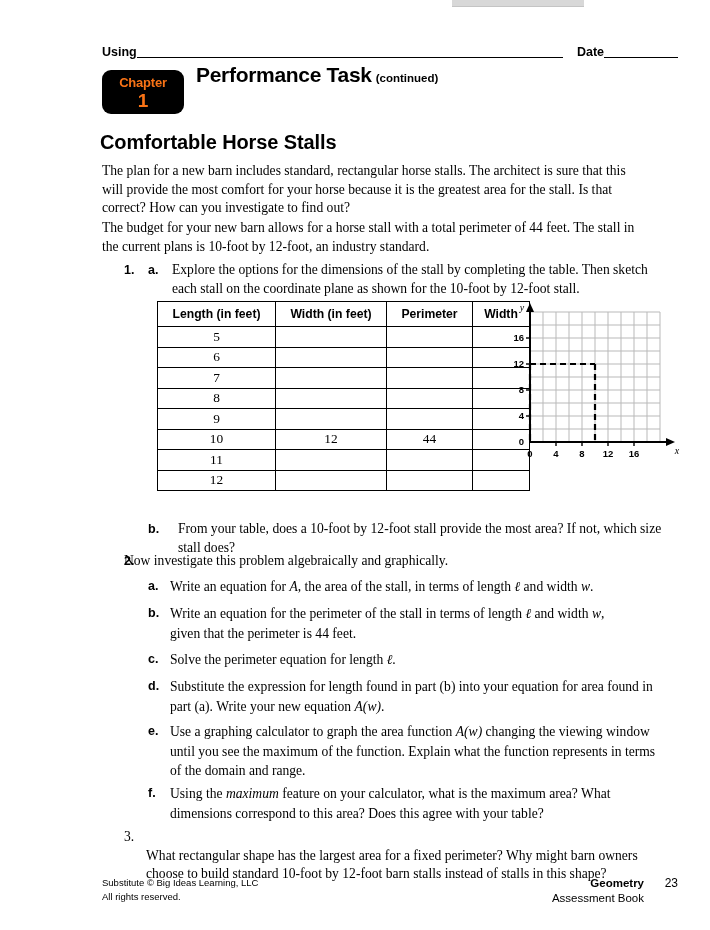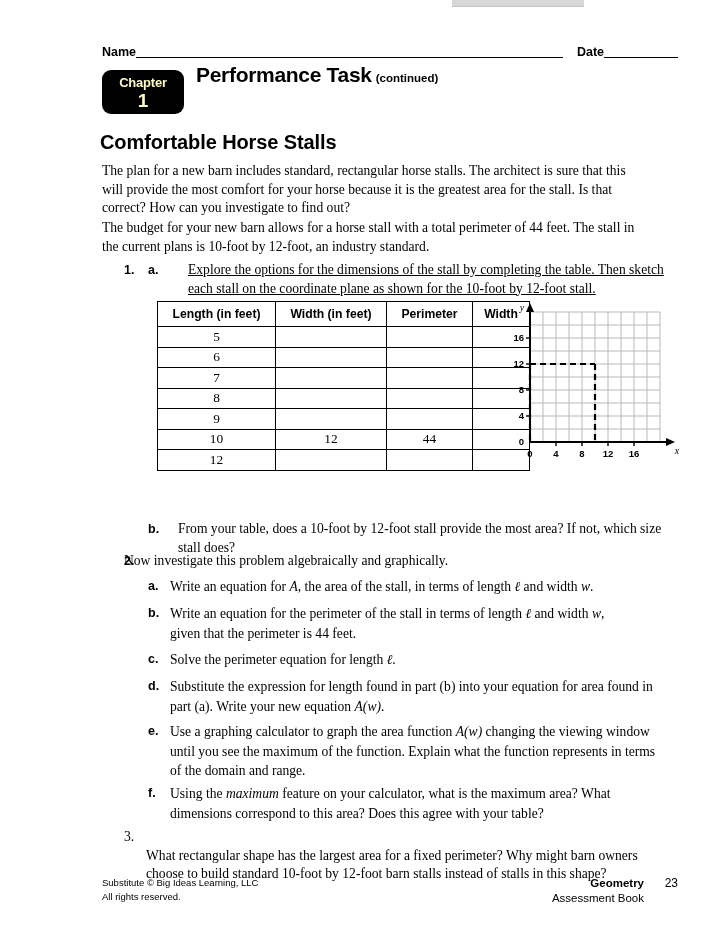--- a/index.html
+++ b/index.html
@@ -60,21 +60,21 @@
 
   
   .chapter-badge {
     position: absolute;
     left: 102px;
     top: 70px;
     width: 82px;
     height: 44px;
     background: #000;
     border-radius: 9px;
-    color: #fef9c3;
+    color: #f97316;
     font-family: "Liberation Sans", sans-serif;
     text-align: center;
   }
   .chapter-word {
     font-size: 13px;
     font-weight: bold;
     line-height: 15px;
     padding-top: 5px;
     letter-spacing: -0.2px;
   }
@@ -140,21 +140,21 @@
     top: 0;
     font-family: "Liberation Sans", sans-serif;
     font-size: 12.5px;
     font-weight: bold;
   }
   .item .txt { display: block; }
 
   
   #item1a { left: 124px; top: 261px; width: 552px; }
   #item1a .ltr { left: 24px; }
-  #item1a .txt { margin-left: 64px; text-decoration: underline; }
+  #item1a .txt { margin-left: 48px; }
 
   
   #item1b { left: 148px; top: 520px; width: 528px; }
   #item1b .ltr { left: 0px; }
   #item1b .txt { margin-left: 30px; }
 
   
   #item2 { left: 124px; top: 552px; width: 552px; }
   #item2 .num { left: 0px; }
   #item2 .txt { }
@@ -258,21 +258,21 @@
   }
 </style>
 </head>
 <body>
 
 <div class="top-strip"></div>
 
 <div class="page">
 
   <div class="namedate">
-    <span class="nd-label">Name</span>
+    <span class="nd-label">Using</span>
     <span class="nd-rule"></span>
     <span class="nd-gap"></span>
     <span class="nd-label">Date</span>
     <span class="nd-rule date-rule"></span>
   </div>
 
   <div class="chapter-badge">
     <div class="chapter-word">Chapter</div>
     <div class="chapter-num">1</div>
   </div>
@@ -329,20 +329,26 @@
       <tr>
         <td>9</td>
         <td></td>
         <td></td>
         <td></td>
       </tr>
       <tr>
         <td>10</td>
         <td>12</td>
         <td>44</td>
+        <td></td>
+      </tr>
+      <tr>
+        <td>11</td>
+        <td></td>
+        <td></td>
         <td></td>
       </tr>
       <tr>
         <td>12</td>
         <td></td>
         <td></td>
         <td></td>
       </tr>
     </tbody>
   </table>

